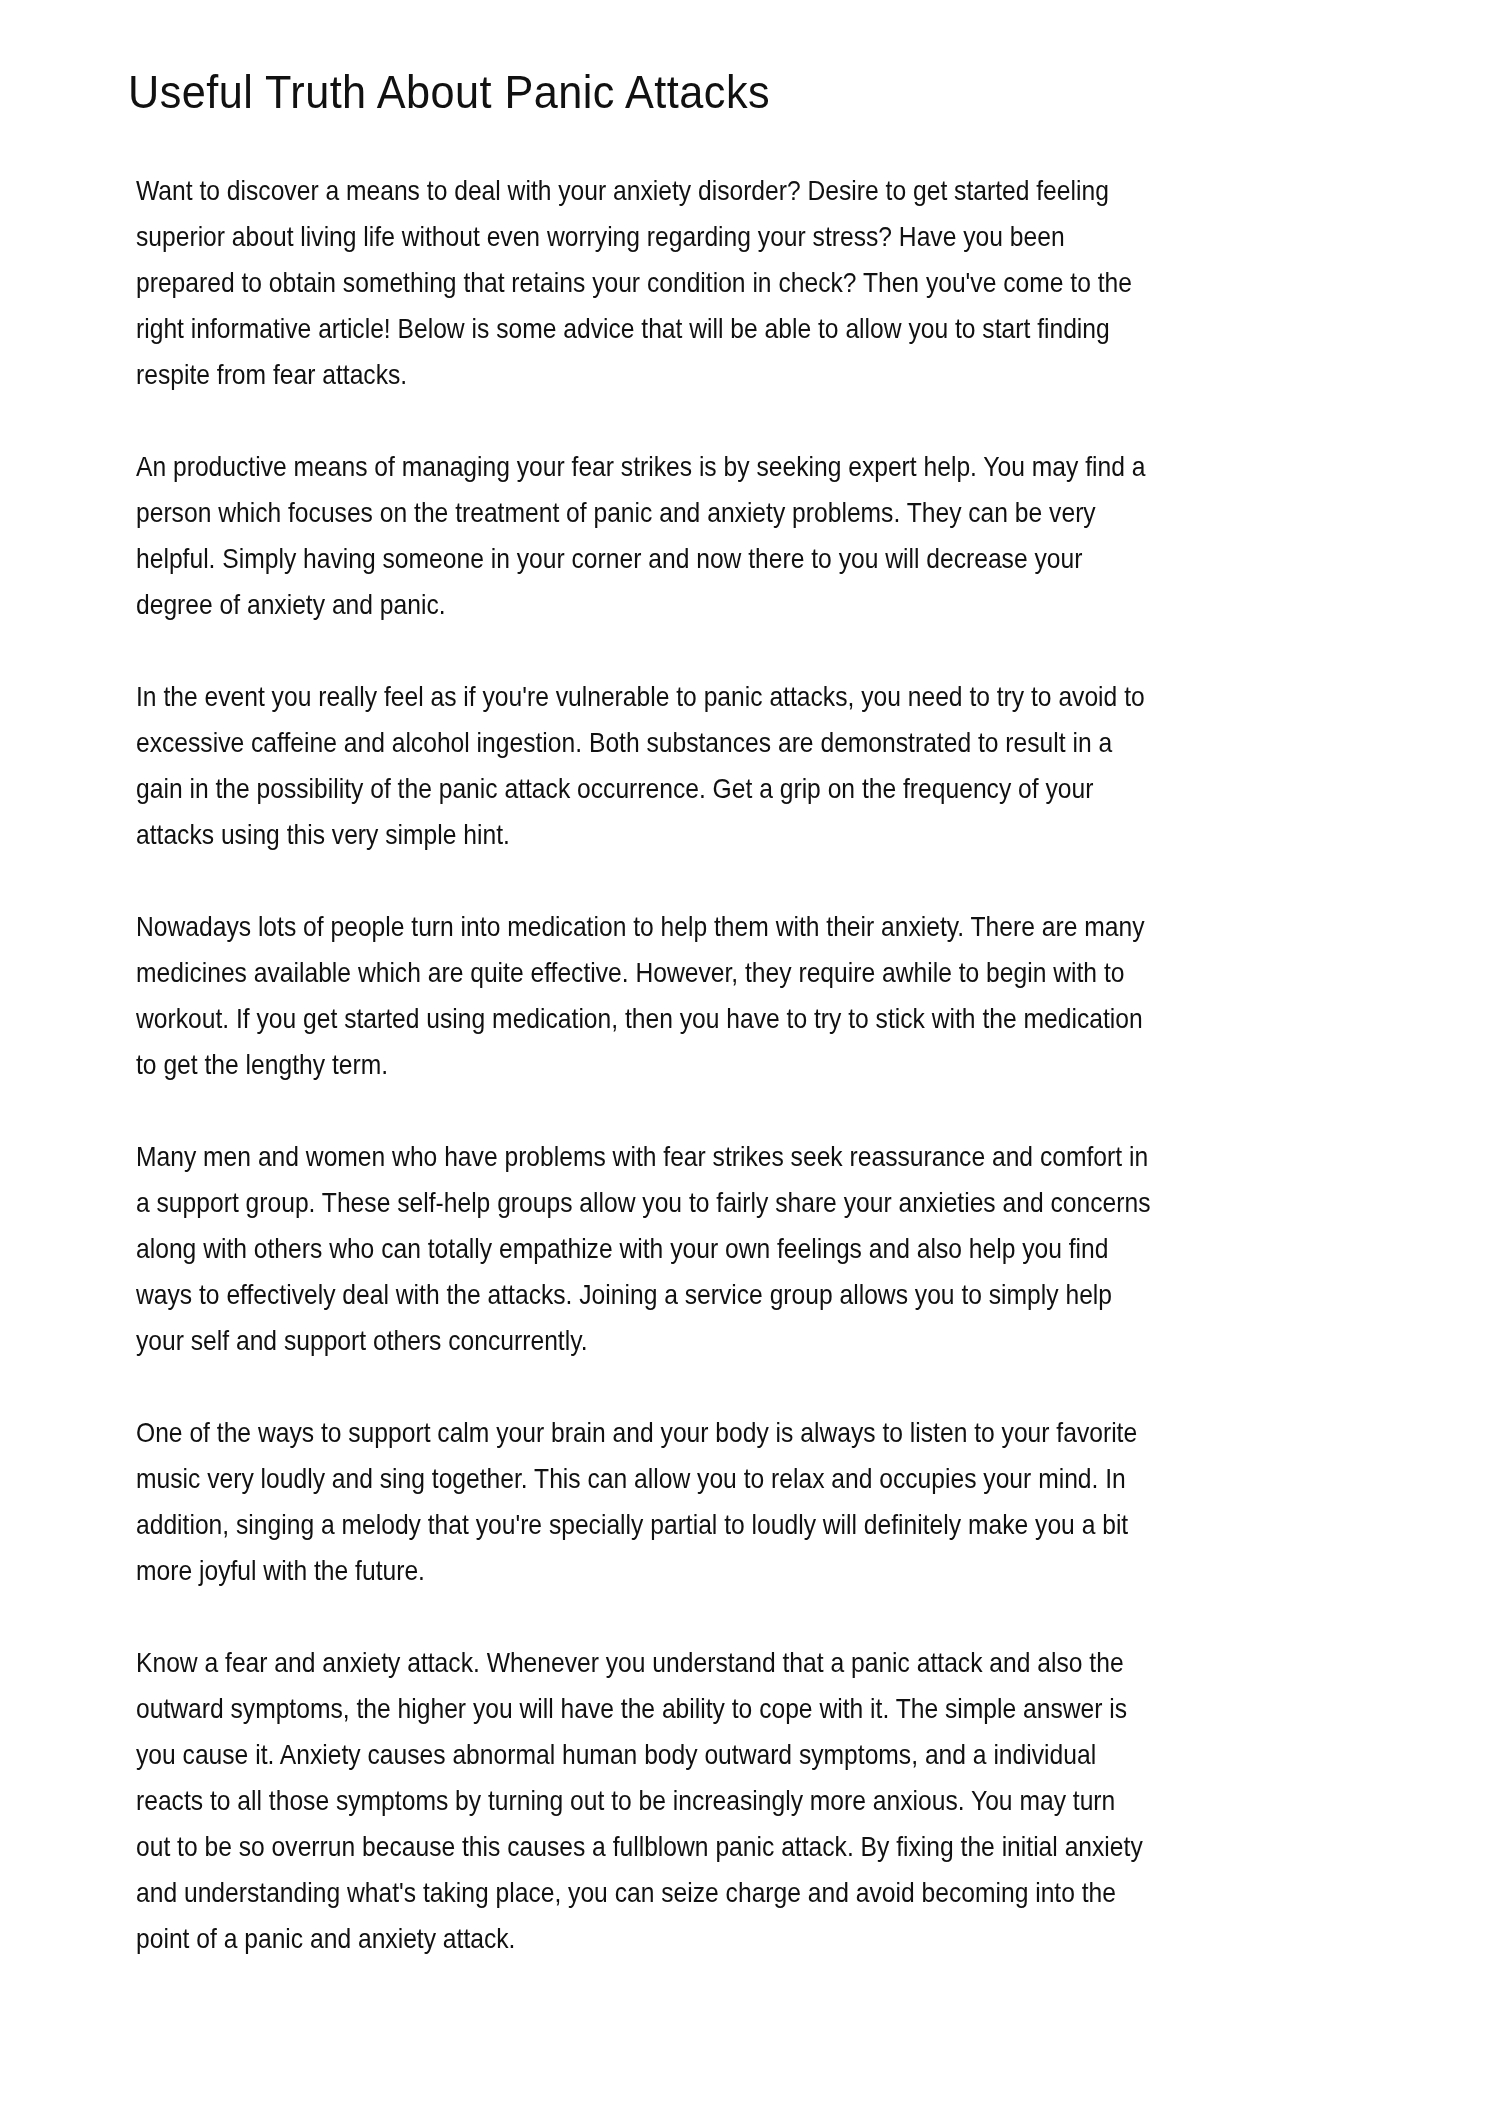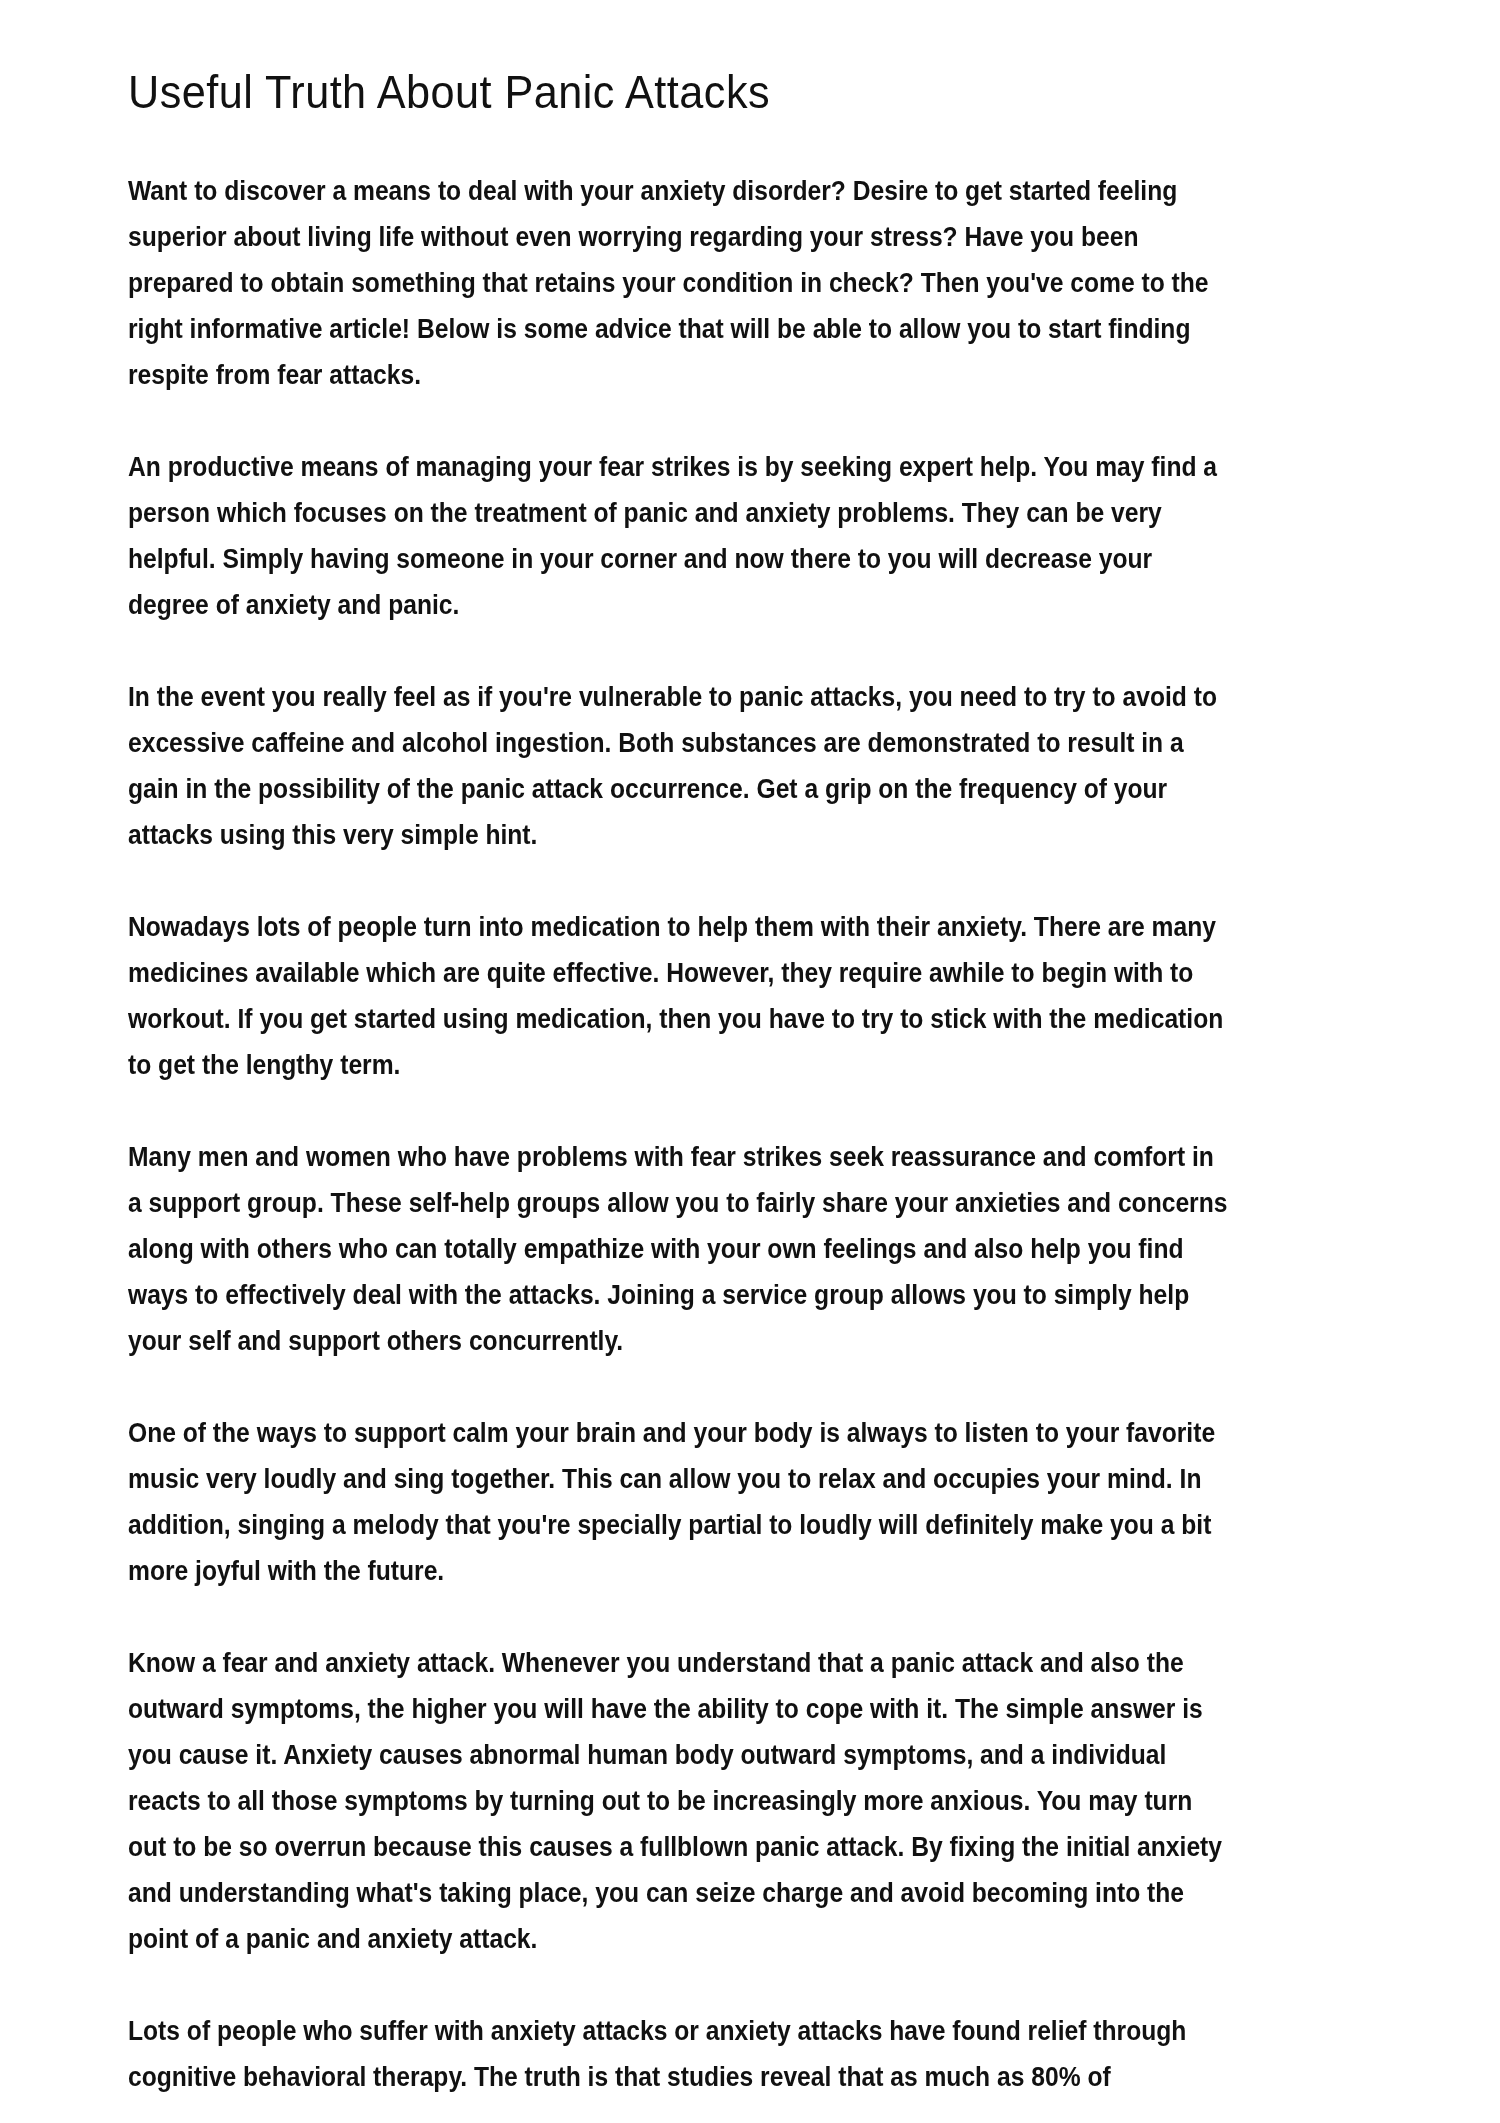--- a/index.html
+++ b/index.html
@@ -34,22 +34,21 @@
     font-weight: normal;
     font-size: 47px;
     line-height: 60px;
     letter-spacing: 0.5px;
     color: #111111;
     transform: scaleX(0.92);
     transform-origin: left center;
     white-space: nowrap;
   }
   .para {
-    margin: 0 0 46px 0;
-    font-weight: bold;
+    margin: 0 0 46px 8px;
   }
   .line {
     display: block;
     font-size: 28px;
     line-height: 46px;
     height: 46px;
     white-space: nowrap;
     transform: scaleX(0.88);
     transform-origin: left center;
     color: #111111;
@@ -109,18 +108,14 @@
     <div class="para">
       <span class="line">Know a fear and anxiety attack. Whenever you understand that a panic attack and also the</span>
       <span class="line">outward symptoms, the higher you will have the ability to cope with it. The simple answer is</span>
       <span class="line">you cause it. Anxiety causes abnormal human body outward symptoms, and a individual</span>
       <span class="line">reacts to all those symptoms by turning out to be increasingly more anxious. You may turn</span>
       <span class="line">out to be so overrun because this causes a fullblown panic attack. By fixing the initial anxiety</span>
       <span class="line">and understanding what's taking place, you can seize charge and avoid becoming into the</span>
       <span class="line">point of a panic and anxiety attack.</span>
     </div>
 
-    <div class="para">
-      <span class="line">Lots of people who suffer with anxiety attacks or anxiety attacks have found relief through</span>
-      <span class="line">cognitive behavioral therapy. The truth is that studies reveal that as much as 80% of</span>
-    </div>
   </div>
 </div>
 
 </body></html>

